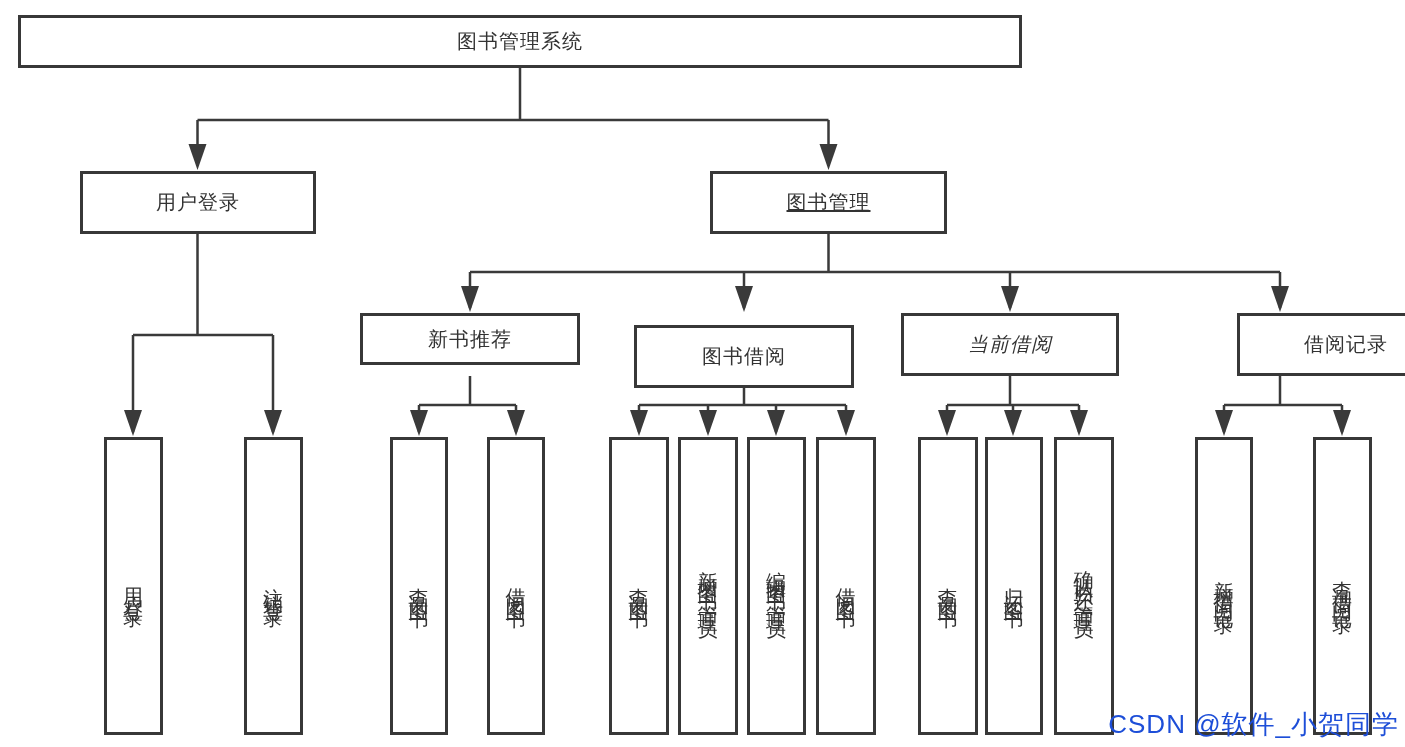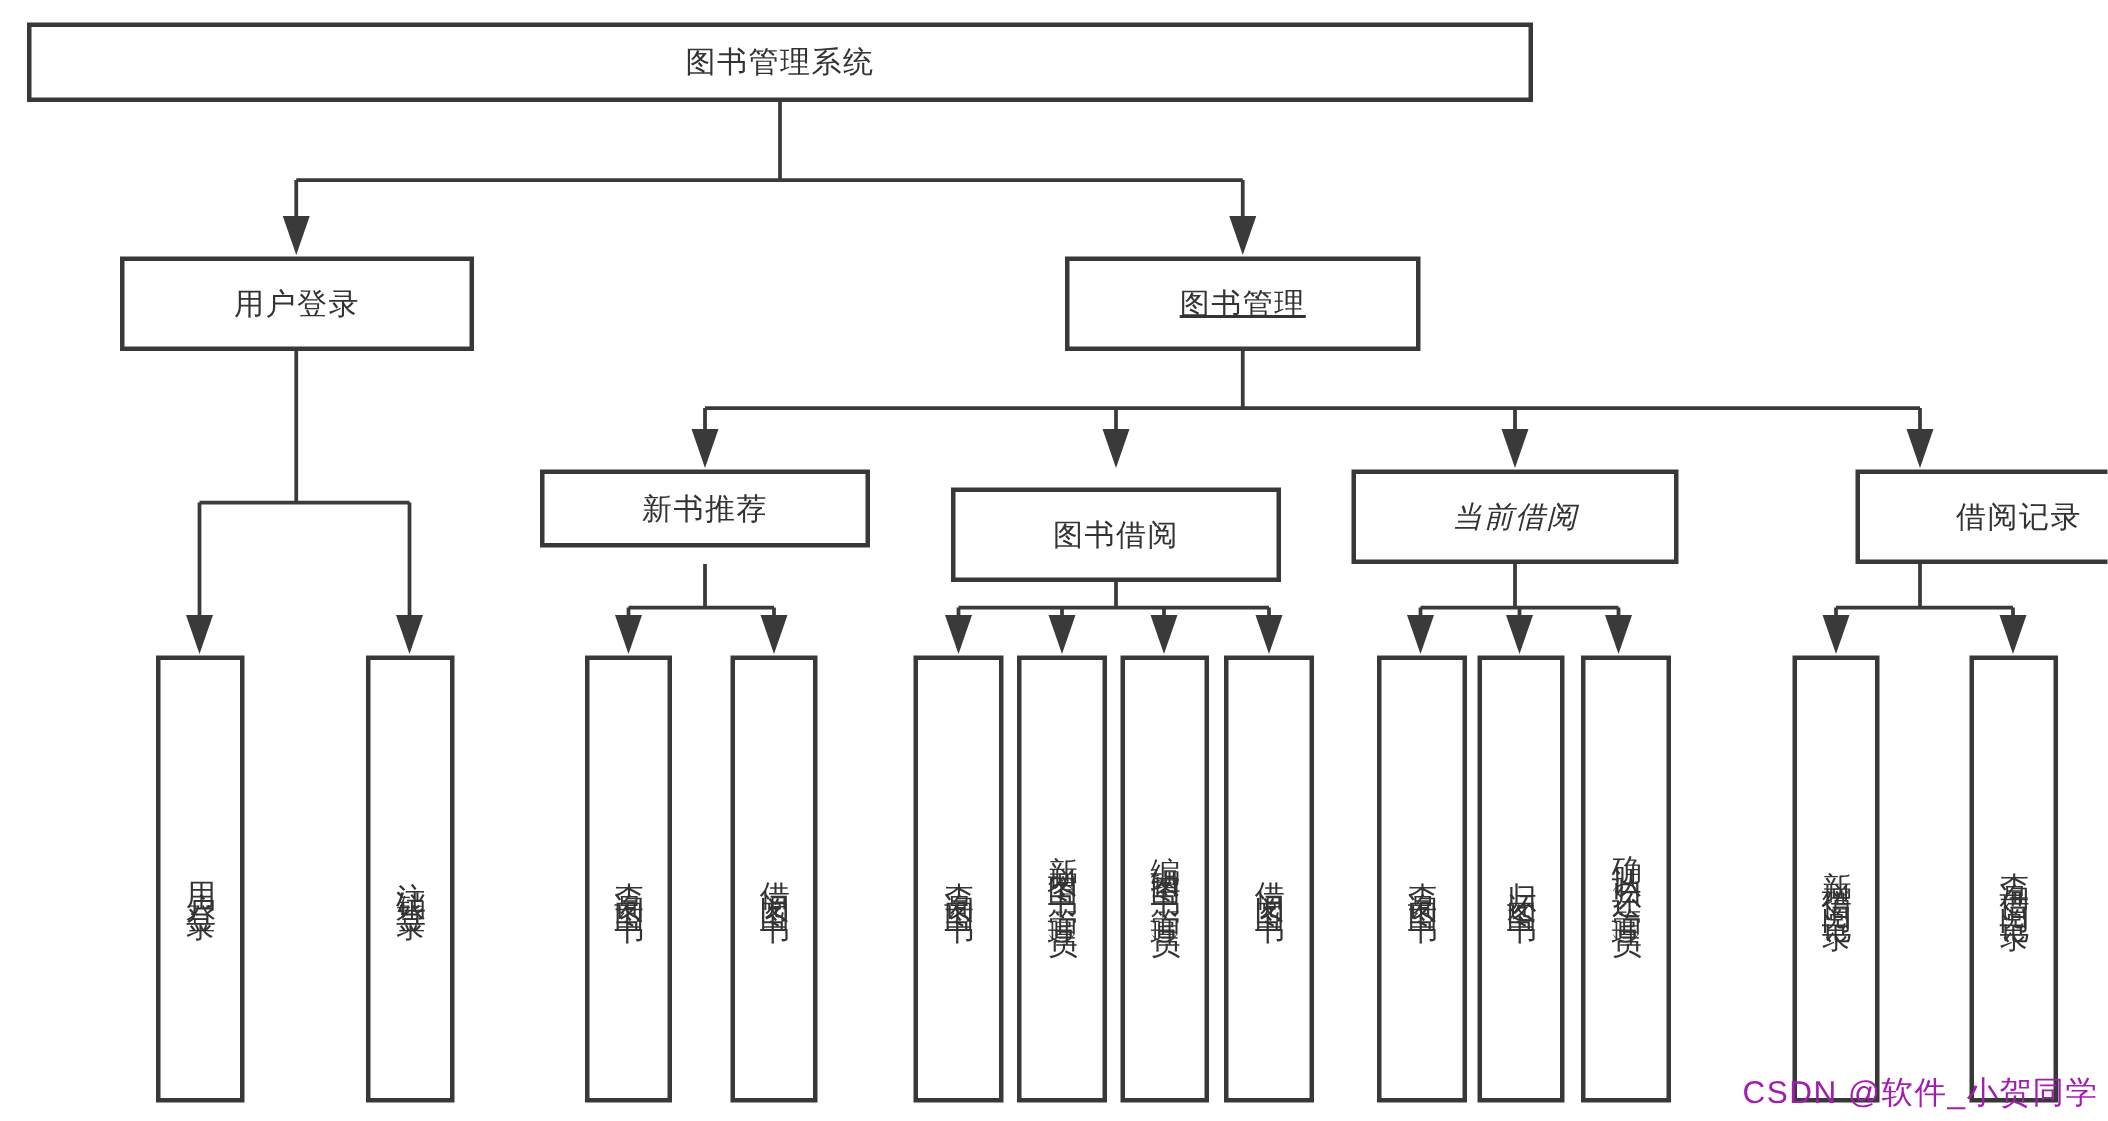--- a/index.html
+++ b/index.html
@@ -17,21 +17,21 @@
     display:flex;align-items:center;justify-content:center;
     font-size:20px;color:#333333;letter-spacing:1px;
     z-index:2;
   }
   .node .vtxt{
     writing-mode:vertical-rl;text-orientation:mixed;
     letter-spacing:7px;line-height:1;white-space:nowrap;
   }
   .watermark{
     position:absolute;right:6px;bottom:5px;
-    font-size:21px;color:#a21caf;letter-spacing:1px;
+    font-size:26px;color:#1d4ed8;letter-spacing:1px;
     z-index:5;white-space:nowrap;
   }
 </style>
 </head>
 <body>
 
 <svg class="connectors" viewBox="0 0 1405 747" aria-hidden="true">
   <path d="M520,68 V120 M197.5,120 H828.5 M197.5,120 V166 M828.5,120 V166"></path>
   <path d="M197.5,234 V335 M133,335 H273 M133,335 V432 M273,335 V432"></path>
   <path d="M828.5,234 V272 M470,272 H1280 M470,272 V308 M744,272 V308 M1010,272 V308 M1280,272 V308"></path>

